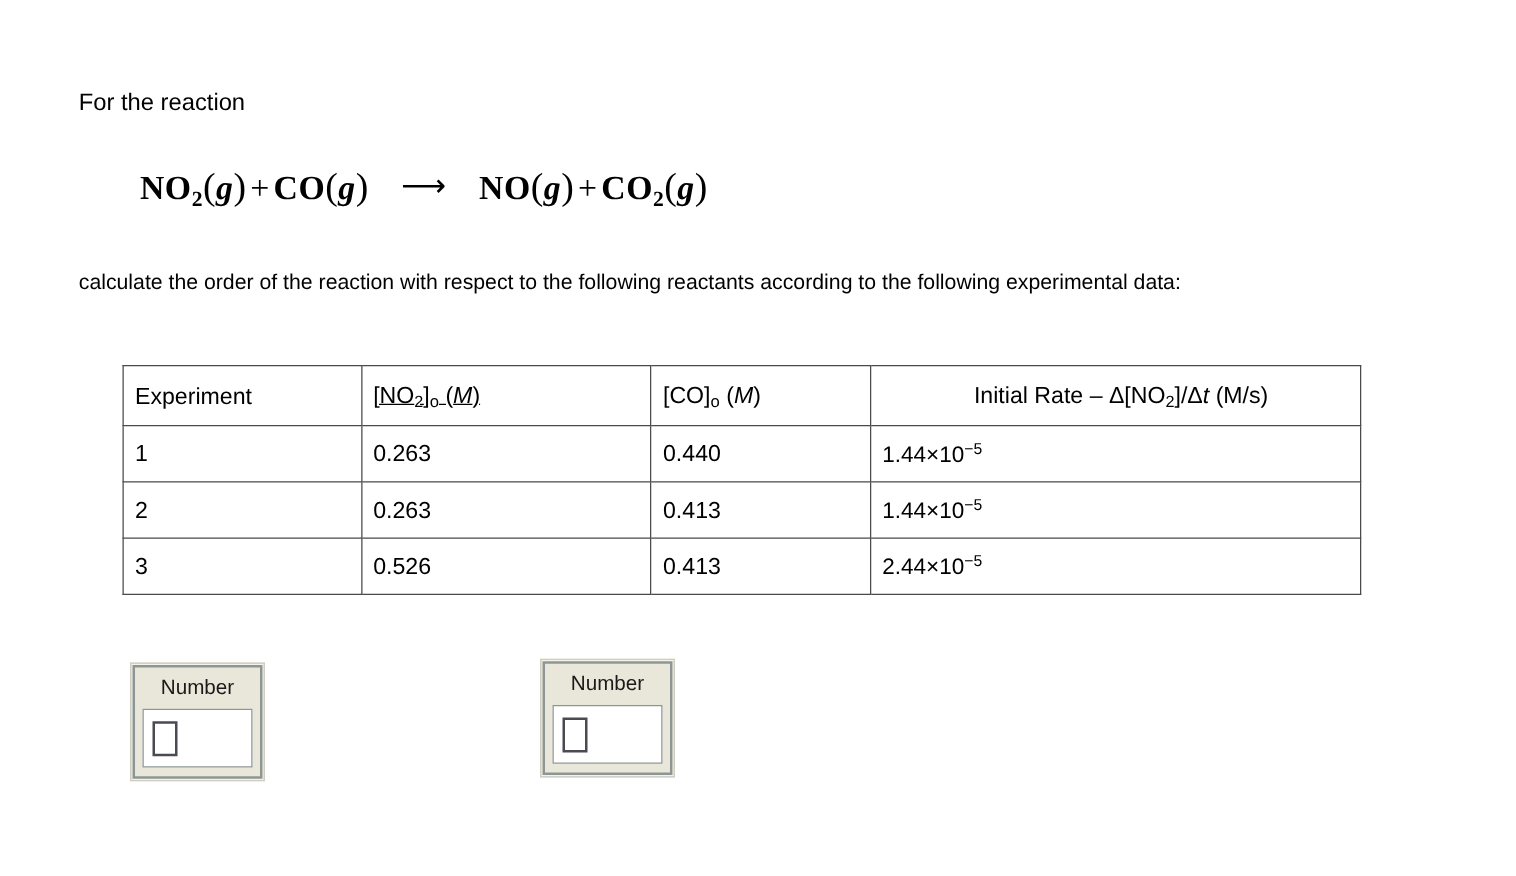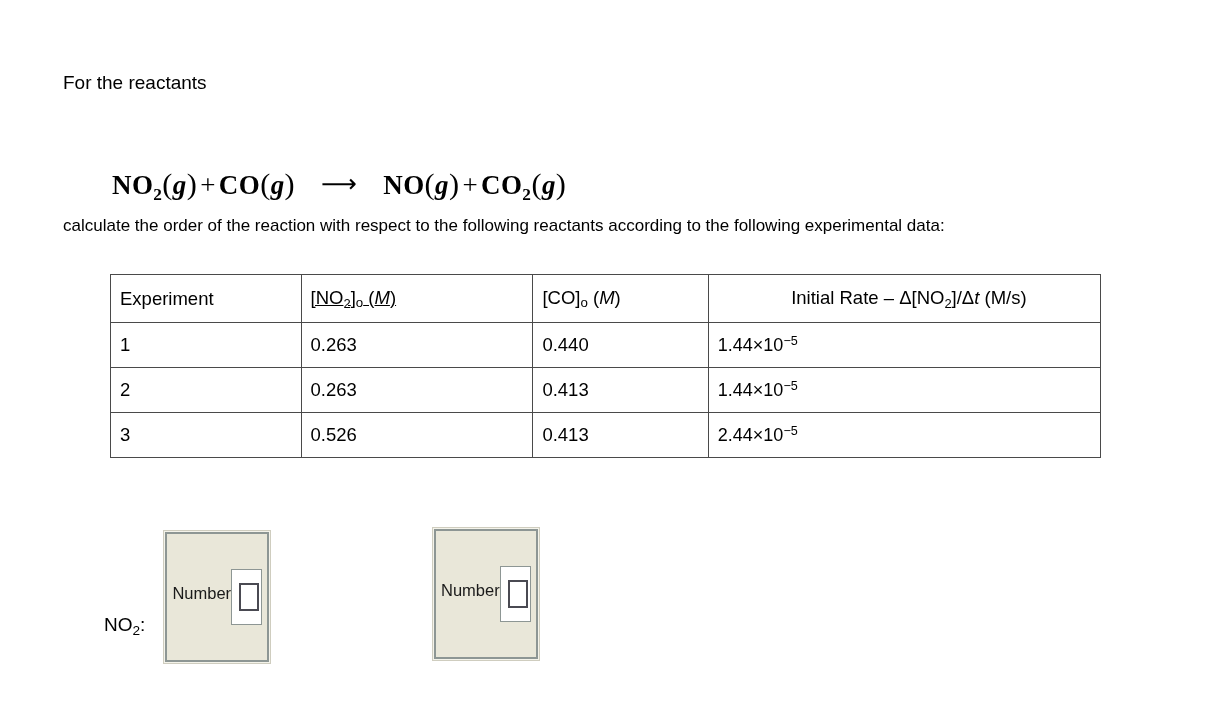--- a/index.html
+++ b/index.html
@@ -31,21 +31,20 @@
   .equation {
     position: absolute;
     left: 112px;
     top: 132px;
     font-family: "Liberation Serif", serif;
     font-weight: bold;
     font-size: 27px;
     line-height: 34px;
     white-space: nowrap;
     letter-spacing: 0.4px;
-    margin-top: 35px;
   }
   .equation .sub {
     font-size: 0.64em;
     vertical-align: -0.32em;
     font-weight: bold;
   }
   .equation .state {
     font-style: italic;
     font-weight: bold;
   }
@@ -73,25 +72,24 @@
     top: 214px;
     width: 1125px;
     font-size: 17px;
     line-height: 23px;
   }
 
   
   .data-table {
     position: absolute;
     left: 98px;
-    top: 274px;
+    top: 292px;
     width: 991px;
     border-collapse: collapse;
     font-size: 18.5px;
-    margin-left: 12px;
   }
   .data-table td {
     border: 1px solid #4a4a4a;
     padding: 0 0 0 9px;
     vertical-align: middle;
     white-space: nowrap;
   }
   .data-table tr.header-row td { height: 48px; }
   .data-table tr.data-row td { height: 45px; }
 
@@ -136,28 +134,28 @@
   .reactant-label {
     font-size: 19px;
     white-space: nowrap;
     padding-right: 18px;
     padding-top: 58px;
   }
   .reactant-label .sub-small { font-size: 0.72em; }
 
   .number-widget {
     width: 108px;
-    height: 134px;
+    height: 95px;
     background: #e9e7d9;
     border: 1px solid #cfcdbf;
     outline: 3px solid #8d9694;
     outline-offset: -4px;
     padding: 9px 8px 10px 8px;
     display: flex;
-    flex-direction: row;
+    flex-direction: column;
     align-items: center;
     position: relative;
   }
   .number-widget::after {
     content: "";
     position: absolute;
     left: 0; top: 0; right: 0; bottom: 0;
     border: 1px solid #f4f3ea;
     pointer-events: none;
   }
@@ -180,21 +178,21 @@
     display: block;
     width: 20px;
     height: 28px;
     border: 2px solid #4a4a52;
     background: #ffffff;
   }
 </style>
 </head>
 <body>
 
-<div class="intro-line">For the reactants</div>
+<div class="intro-line">For the reaction</div>
 
 <div class="equation">
   <span><span>NO</span><span class="sub">2</span><span class="paren">(</span><span class="state">g</span><span class="paren">)</span></span><span class="plus">+</span><span><span>CO</span><span class="paren">(</span><span class="state">g</span><span class="paren">)</span></span><span class="arrow">⟶</span><span><span>NO</span><span class="paren">(</span><span class="state">g</span><span class="paren">)</span></span><span class="plus">+</span><span><span>CO</span><span class="sub">2</span><span class="paren">(</span><span class="state">g</span><span class="paren">)</span></span>
 </div>
 
 <div class="prompt">calculate the order of the reaction with respect to the following reactants according to the following experimental data:</div>
 
 <table class="data-table">
   <tbody>
     <tr class="header-row">
@@ -223,21 +221,20 @@
       <td>0.526</td>
       <td>0.413</td>
       <td class="rate-cell"><span>2.44×10</span><span class="sup-neg">−5</span></td>
     </tr>
   </tbody>
 </table>
 
 <div class="answer-area">
 
   <div class="answer-group group-no2">
-    <div class="reactant-label"><span>NO</span><span class="sub-small">2</span><span>:</span></div>
     <div class="number-widget">
       <div class="widget-label">Number</div>
       <div class="widget-input" placeholder="">
         <span class="tofu-glyph"></span>
       </div>
     </div>
   </div>
 
   <div class="answer-group group-co">
     <div class="number-widget">

